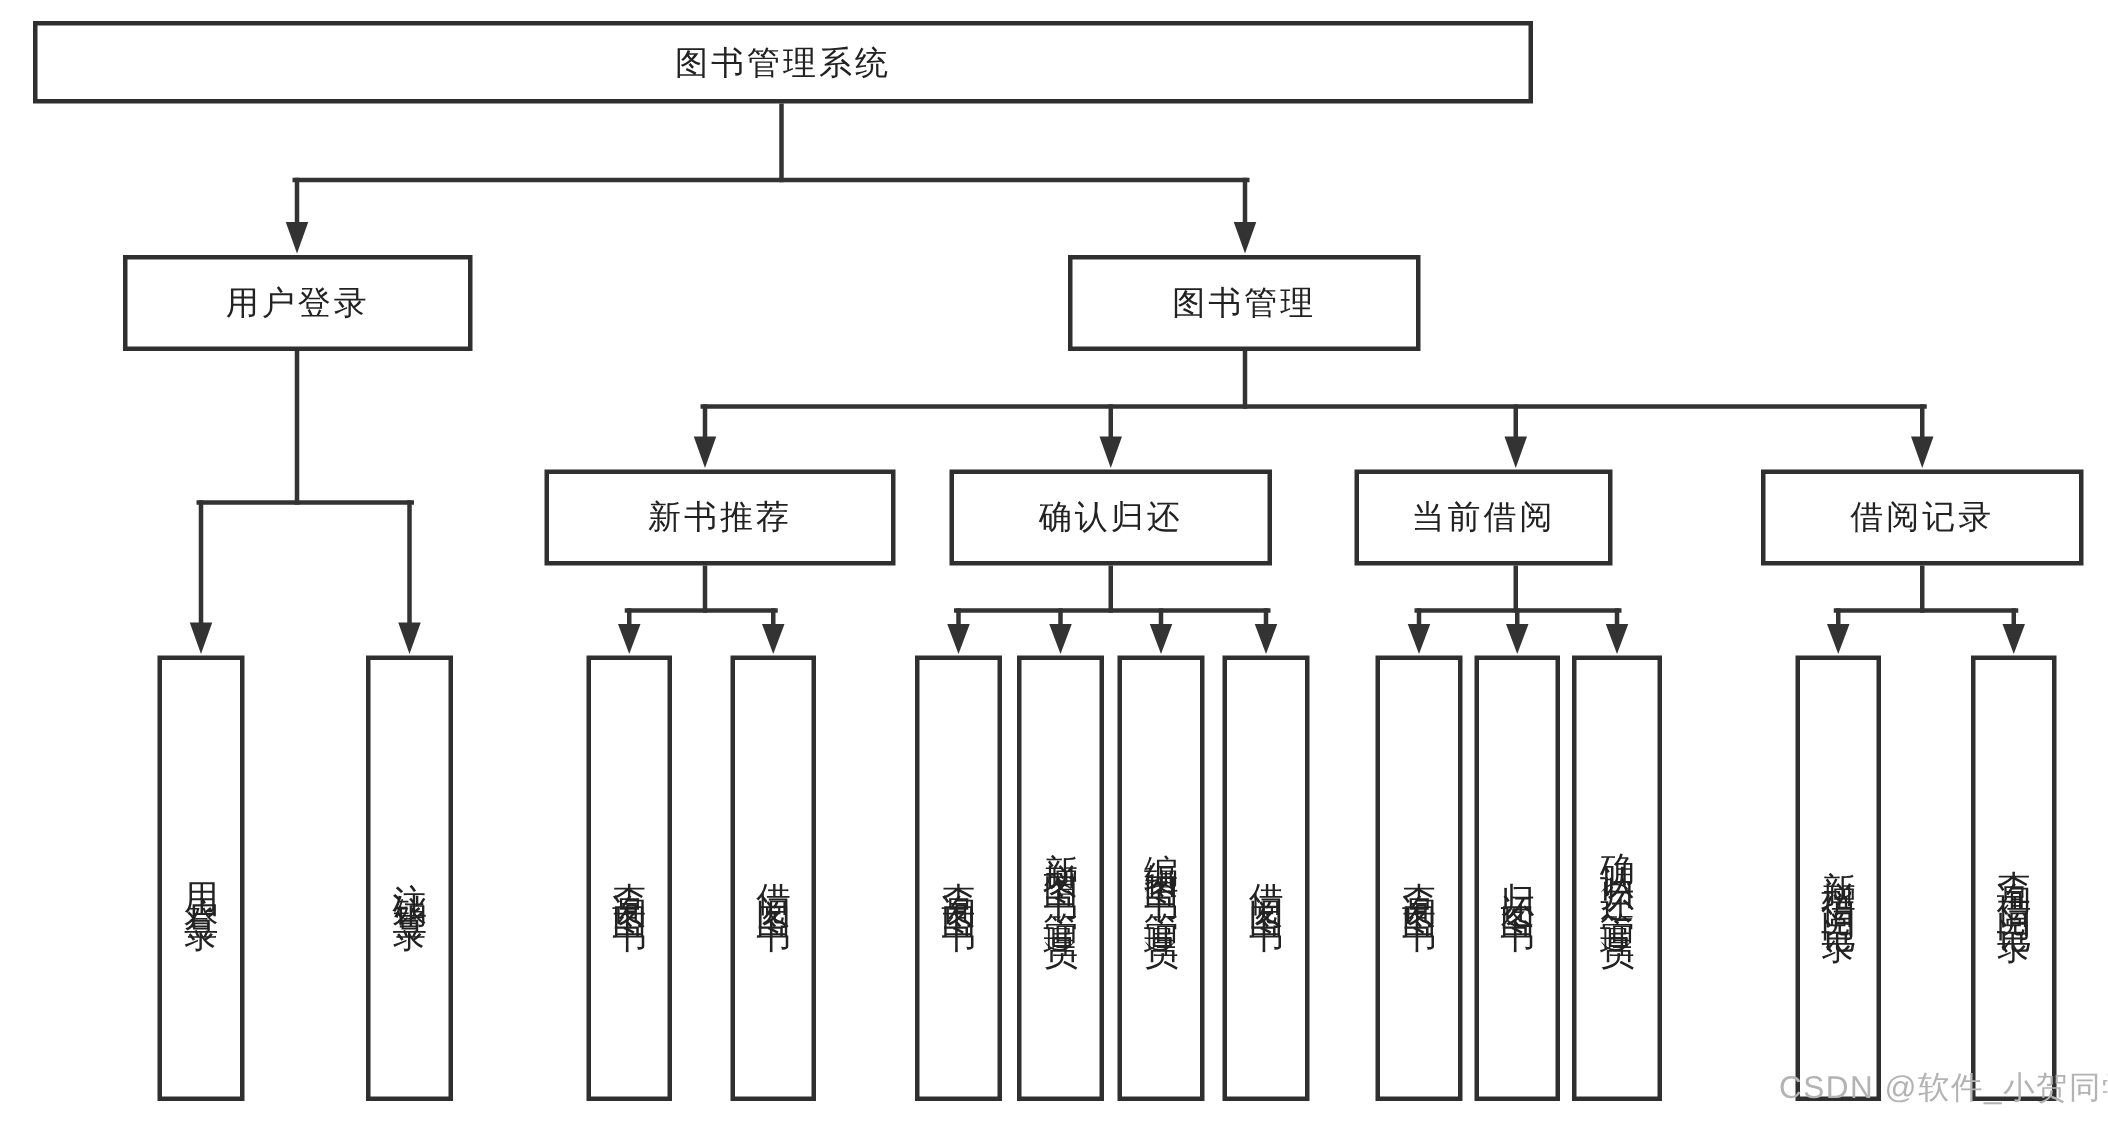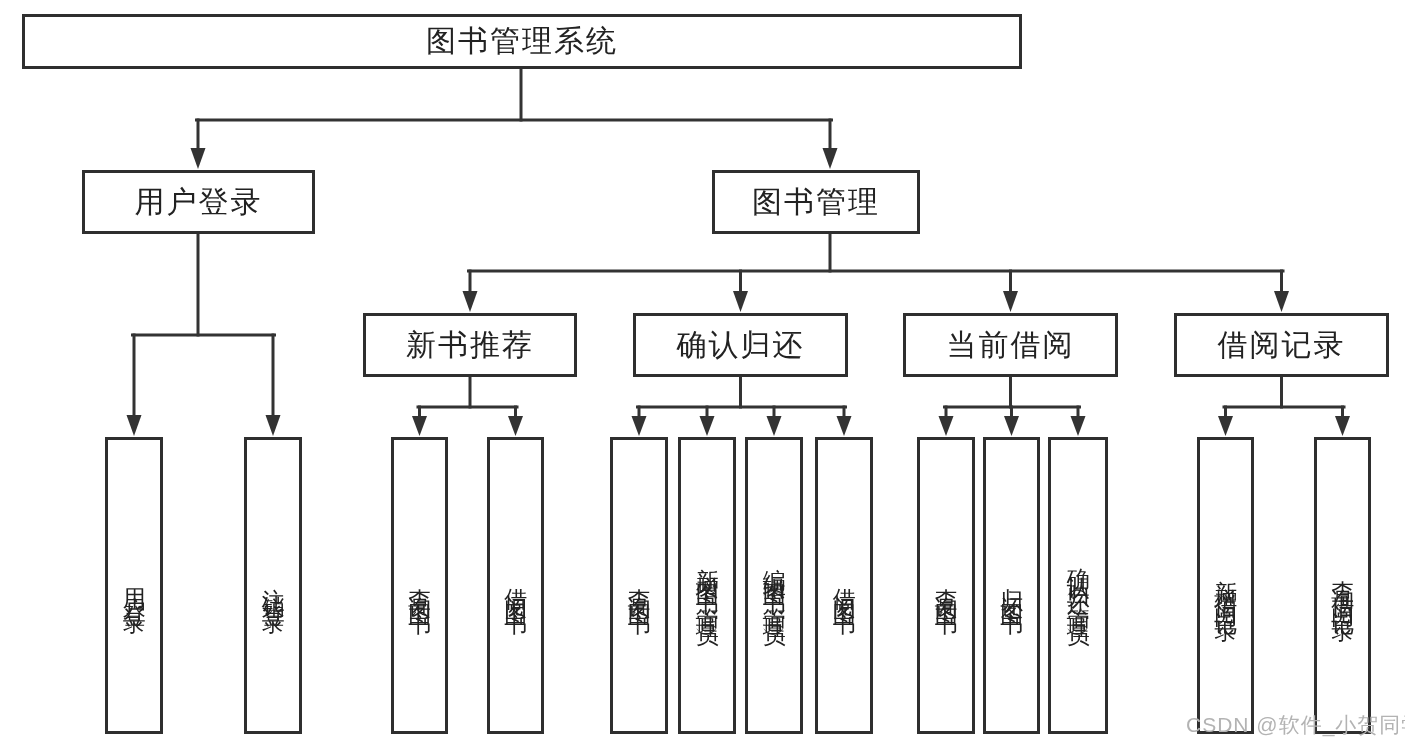--- a/index.html
+++ b/index.html
@@ -15,21 +15,21 @@
   .box {
     position: absolute;
     box-sizing: border-box;
     border: 3px solid #2f2f2f;
     background: #ffffff;
     display: flex;
     align-items: center;
     justify-content: center;
   }
   .hbox .lbl {
-    font-size: 30px;
+    font-size: 22px;
     color: #222222;
     letter-spacing: 2px;
     white-space: nowrap;
   }
   .vbox .vlbl {
     writing-mode: vertical-rl;
     text-orientation: mixed;
     font-size: 23px;
     color: #222222;
     letter-spacing: 8px;
@@ -127,31 +127,31 @@
     </g>
   </svg>
 
   <div class="box hbox" style="left:22px; top:14px; width:1000px; height:55px;">
     <span class="lbl">图书管理系统</span>
   </div>
 
   <div class="box hbox" style="left:82px; top:170px; width:233px; height:64px;">
     <span class="lbl">用户登录</span>
   </div>
-  <div class="box hbox" style="left:712px; top:170px; width:208px; height:64px;text-align:center;">
+  <div class="box hbox" style="left:712px; top:170px; width:235px; height:64px;text-align:center;">
     <span class="lbl">图书管理</span>
   </div>
 
-  <div class="box hbox" style="left:363px; top:313px; width:214px; height:64px;">
+  <div class="box hbox" style="left:363px; top:313px; width:234px; height:64px;">
     <span class="lbl">新书推荐</span>
   </div>
   <div class="box hbox" style="left:633px; top:313px; width:215px; height:64px;">
     <span class="lbl">确认归还</span>
   </div>
-  <div class="box hbox" style="left:903px; top:313px; width:215px; height:64px;align-items:center;">
+  <div class="box hbox" style="left:903px; top:313px; width:172px; height:64px;align-items:center;">
     <span class="lbl">当前借阅</span>
   </div>
   <div class="box hbox" style="left:1174px; top:313px; width:215px; height:64px;">
     <span class="lbl">借阅记录</span>
   </div>
 
   <div class="box vbox" style="left:105px; top:437px; width:58px; height:297px;">
     <span class="vlbl">用户登录</span>
   </div>
   <div class="box vbox" style="left:244px; top:437px; width:58px; height:297px;">

